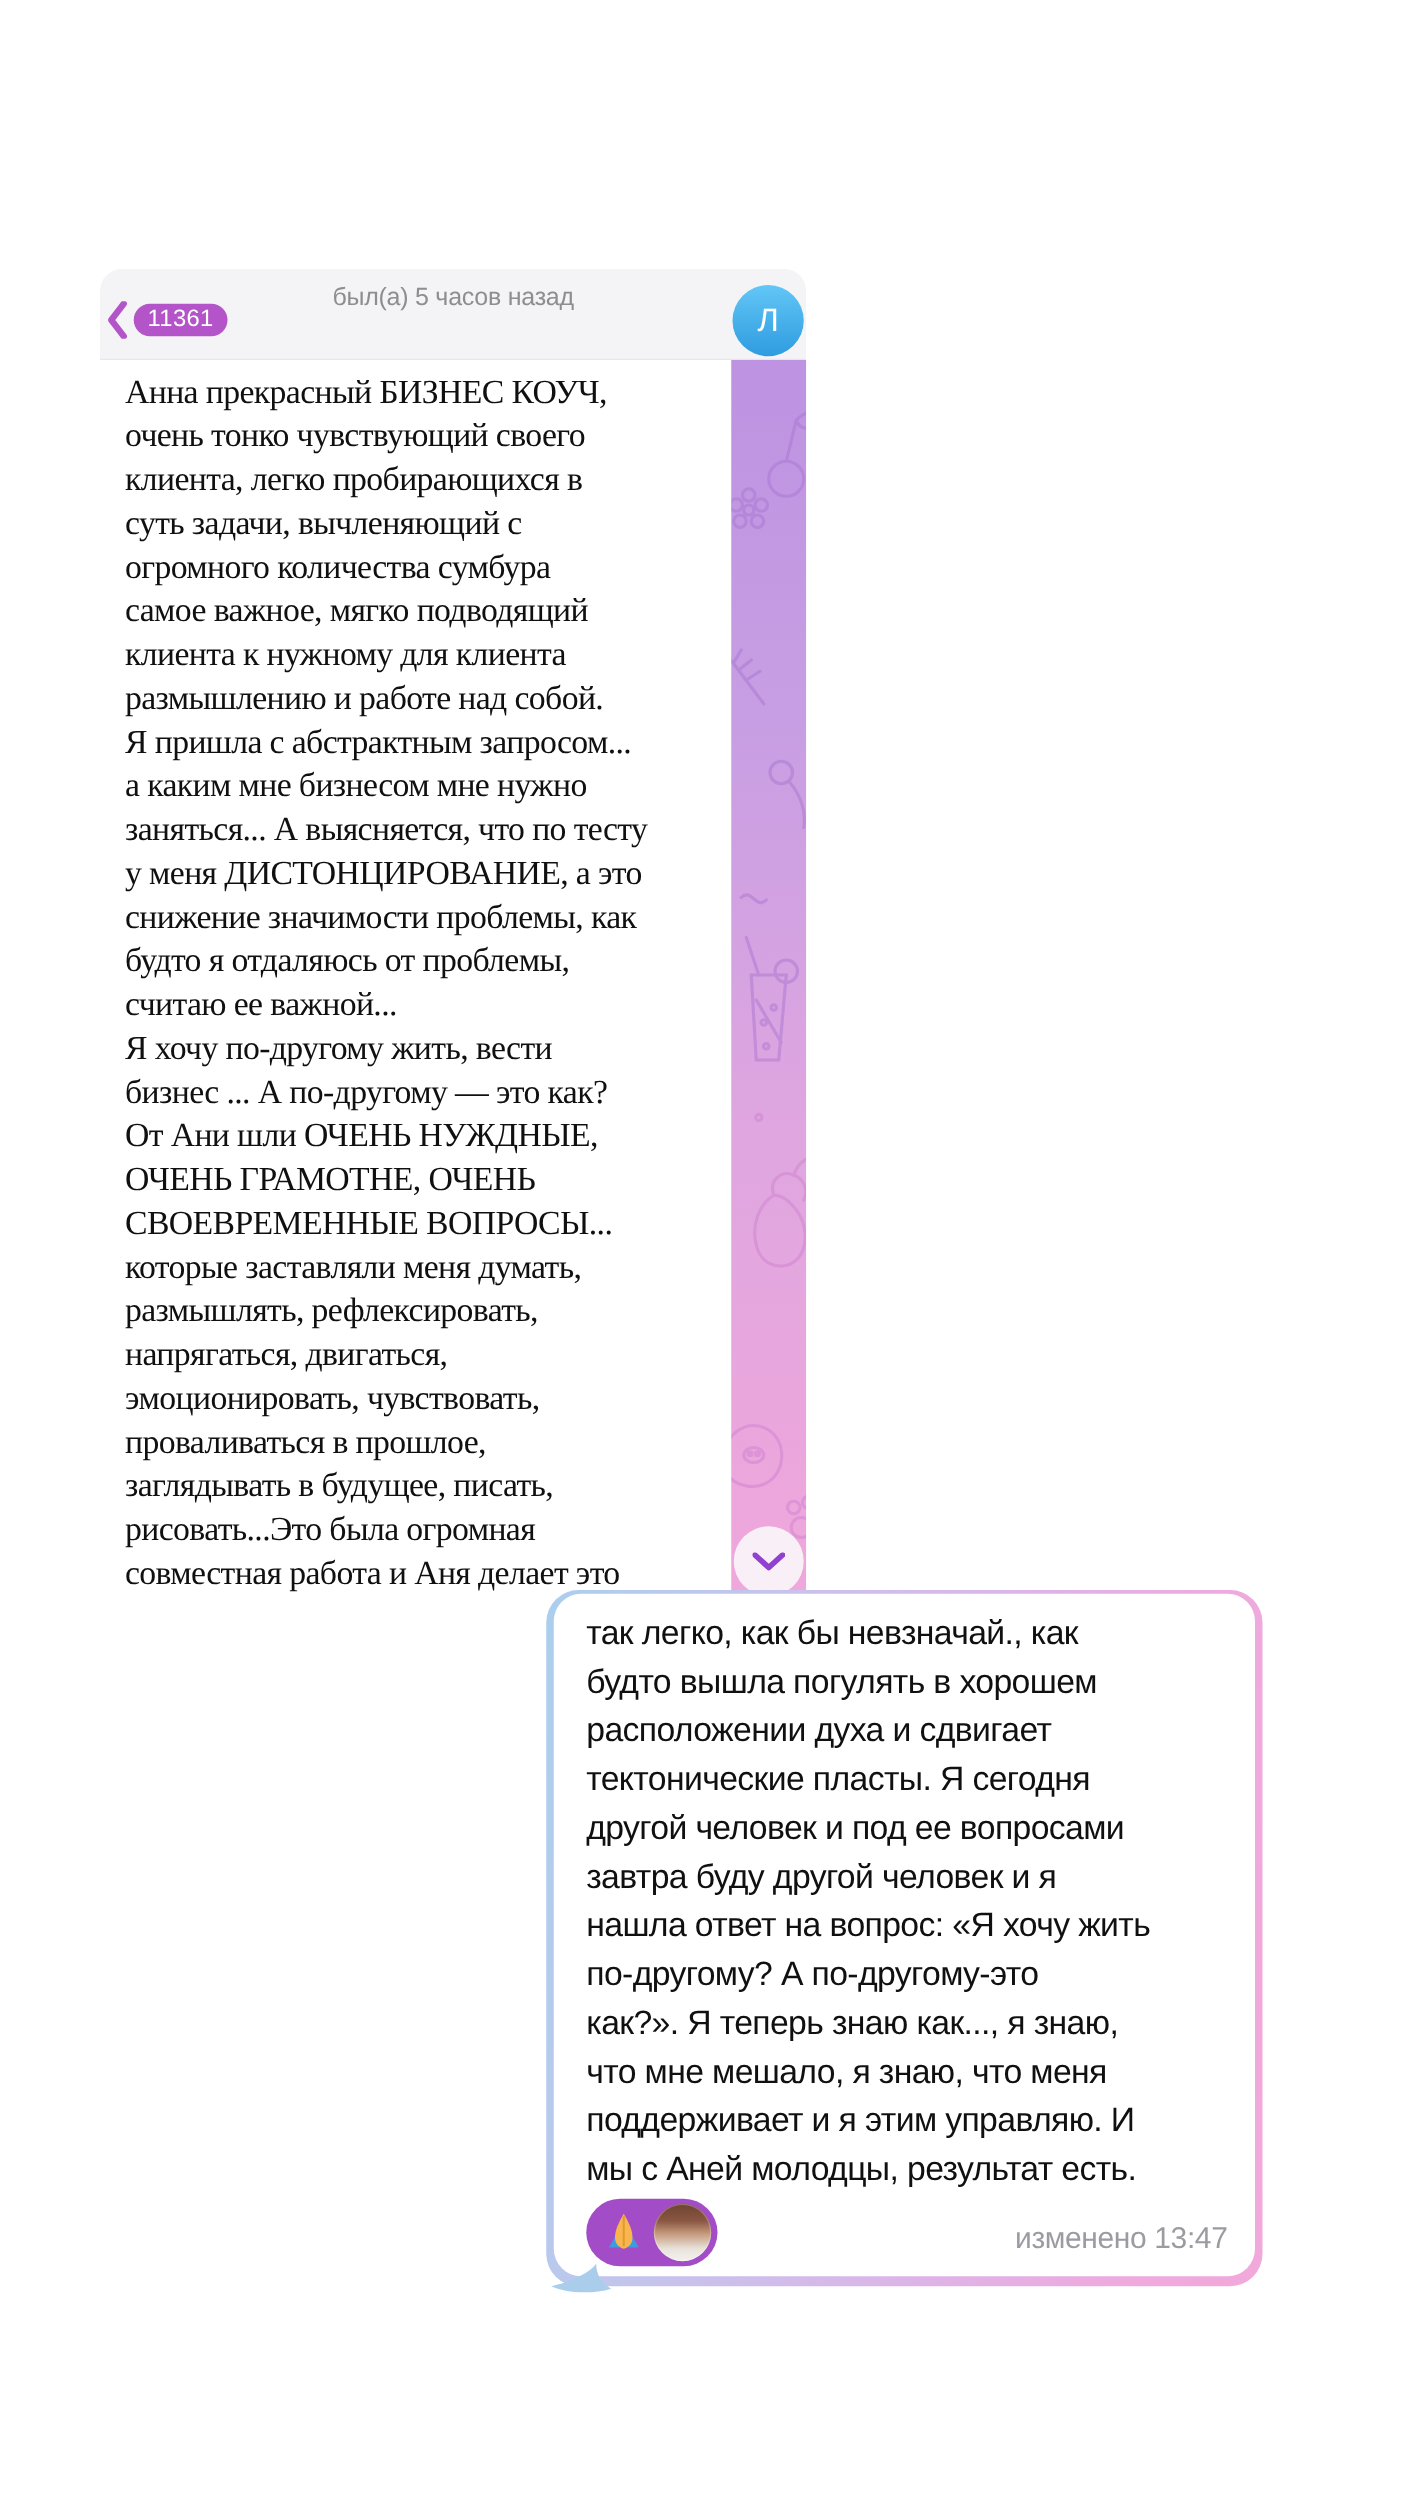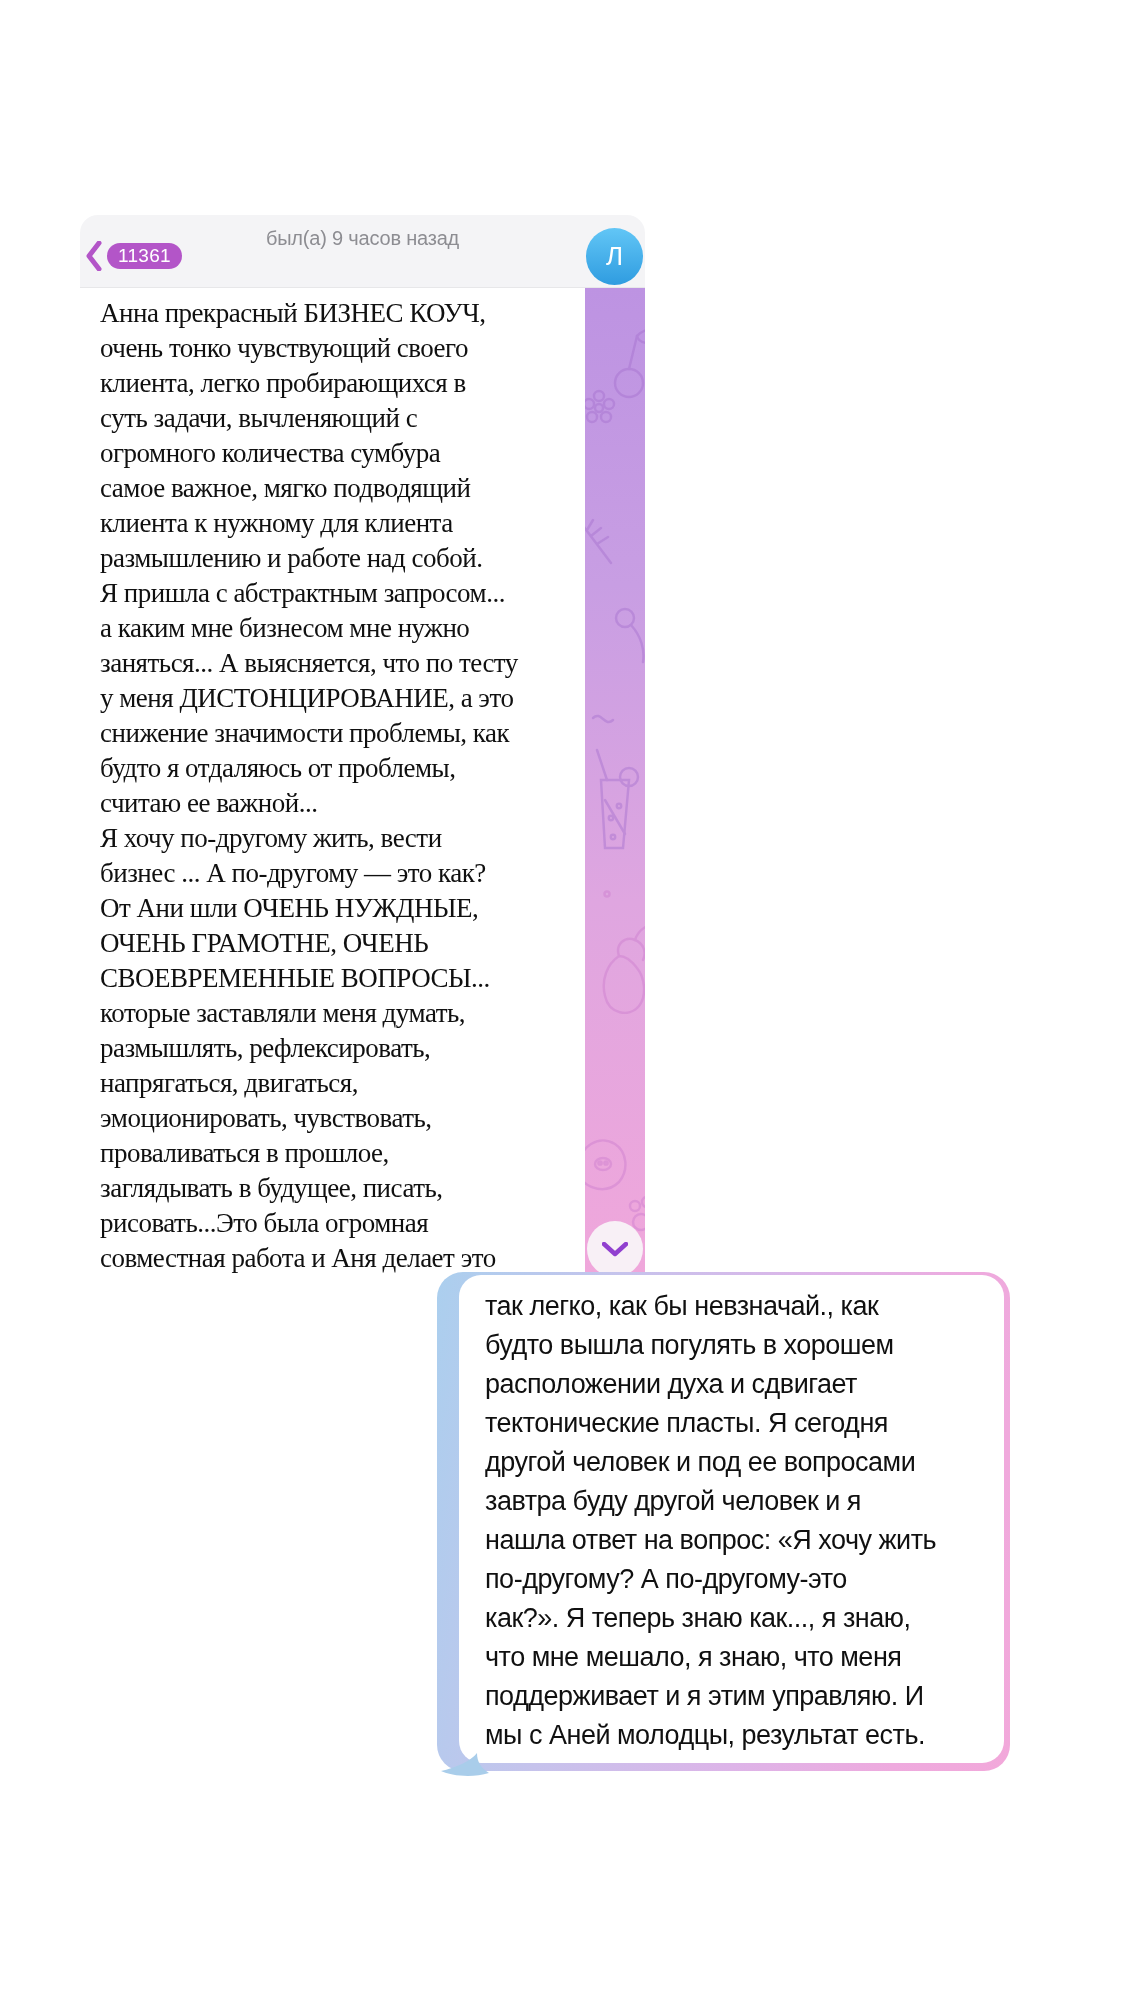--- a/index.html
+++ b/index.html
@@ -61,21 +61,21 @@
   }
 
   
   .frag2{position:absolute;left:437px;top:1272px;width:573px;}
   .bubble-outline{
     position:relative;border-radius:26px;
     background:linear-gradient(100deg,#abcfee 0%,#c6c3ec 28%,#ddb4e8 58%,#eeaade 82%,#f2a8da 100%);
     padding:3px 6px 8px 6px;
   }
   .bubble{
-    background:#ffffff;border-radius:22px;padding:12px 18px 8px 26px;overflow:hidden;margin-left:16px;
+    background:#ffffff;border-radius:22px;padding:12px 18px 8px 26px;overflow:hidden;
   }
   .msg2-text{
     font-size:27px;line-height:39px;color:#101010;
     letter-spacing:-0.5px;white-space:pre;
   }
   .meta-row{
     display:flex;justify-content:space-between;align-items:flex-end;
     margin-top:2px;height:56px;
   }
   .reaction-pill{
@@ -98,21 +98,21 @@
 <section class="frag1">
 
   <header class="chat-header">
     <div class="back-group">
       <svg class="back-chevron" viewBox="0 0 16 30">
         <polyline points="13,2 3,15 13,28" fill="none" stroke="#b355c8" stroke-width="5" stroke-linecap="round" stroke-linejoin="round"></polyline>
       </svg>
       <span class="unread-badge">11361</span>
     </div>
     <div class="header-titles">
-      <div class="header-subtitle">был(а) 9 часов назад</div>
+      <div class="header-subtitle">был(а) 5 часов назад</div>
     </div>
     <div class="header-avatar">
       <span>Л</span>
     </div>
   </header>
 
   <div class="msg-body">
     <div class="msg1-text">Анна прекрасный БИЗНЕС КОУЧ,
 очень тонко чувствующий своего
 клиента, легко пробирающихся в
@@ -198,18 +198,30 @@
 расположении духа и сдвигает
 тектонические пласты. Я сегодня
 другой человек и под ее вопросами
 завтра буду другой человек и я
 нашла ответ на вопрос: «Я хочу жить
 по-другому? А по-другому-это
 как?». Я теперь знаю как..., я знаю,
 что мне мешало, я знаю, что меня
 поддерживает и я этим управляю. И
 мы с Аней молодцы, результат есть.</div>
+      <div class="meta-row">
+        <div class="reaction-pill">
+          <svg width="36" height="36" viewBox="0 0 36 36">
+            <path d="M6 30 L12 20 L15 30 Z" fill="#3d9be0"></path>
+            <path d="M30 30 L24 20 L21 30 Z" fill="#3d9be0"></path>
+            <path d="M18 3 C14 10 11 16 11 22 C11 27 14 30 18 31 C22 30 25 27 25 22 C25 16 22 10 18 3 Z" fill="#f9b64e"></path>
+            <path d="M18 5 L18 29" stroke="#e09a2e" stroke-width="1.6"></path>
+          </svg>
+          <span class="reactor-avatar"></span>
+        </div>
+        <span class="edited-label">изменено 13:47</span>
+      </div>
     </div>
     <svg class="bubble-tail" width="52" height="26" viewBox="0 0 52 26">
       <path d="M2 18 C16 15 32 8 38 0 C38 9 42 15 50 20 C34 25 12 23 2 18 Z" fill="#a9cdea"></path>
     </svg>
   </div>
 </section>
 
 </body></html>

